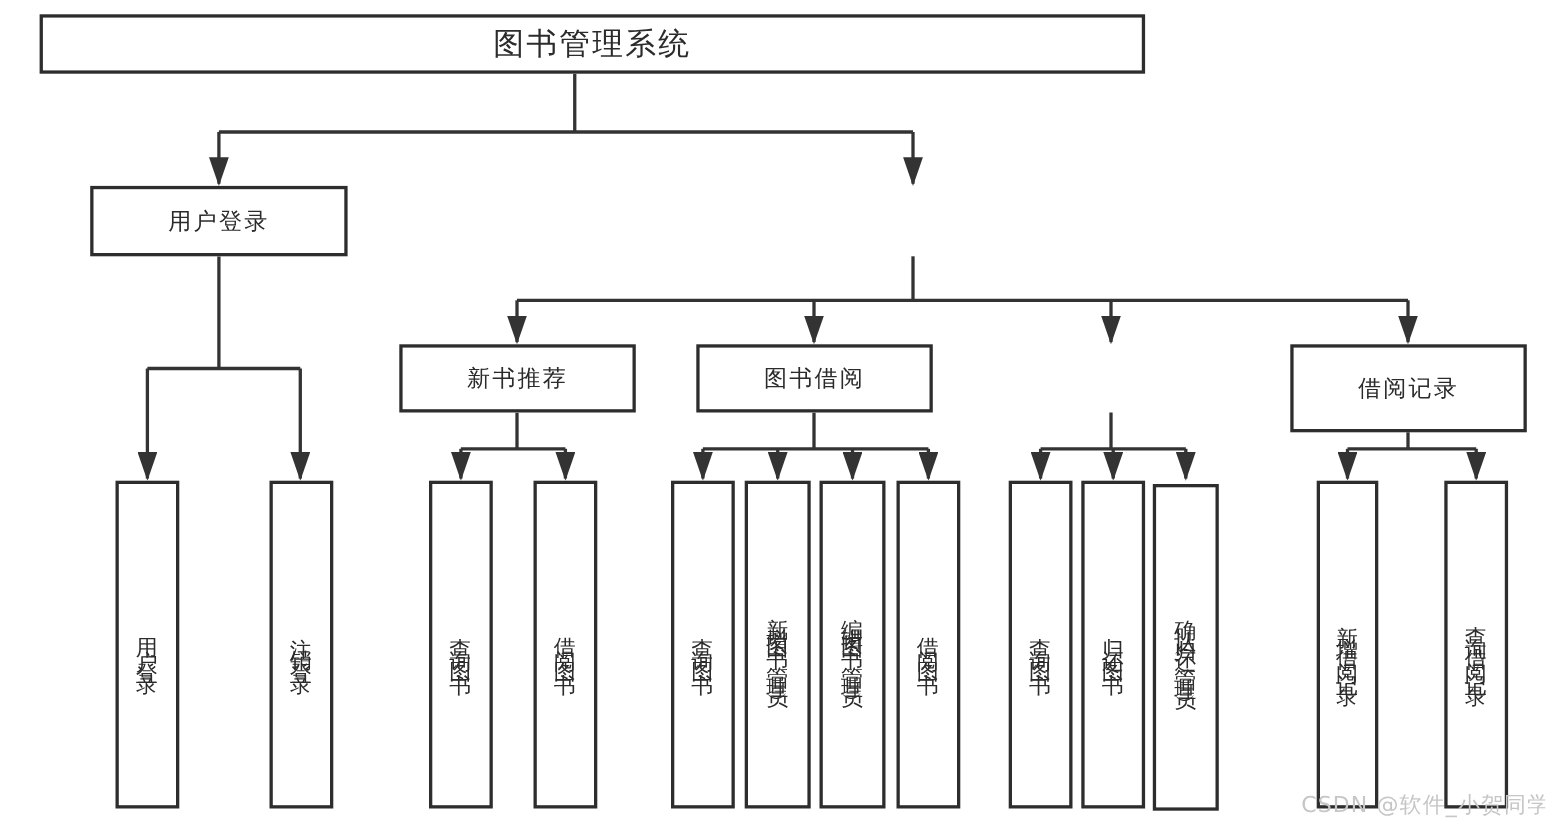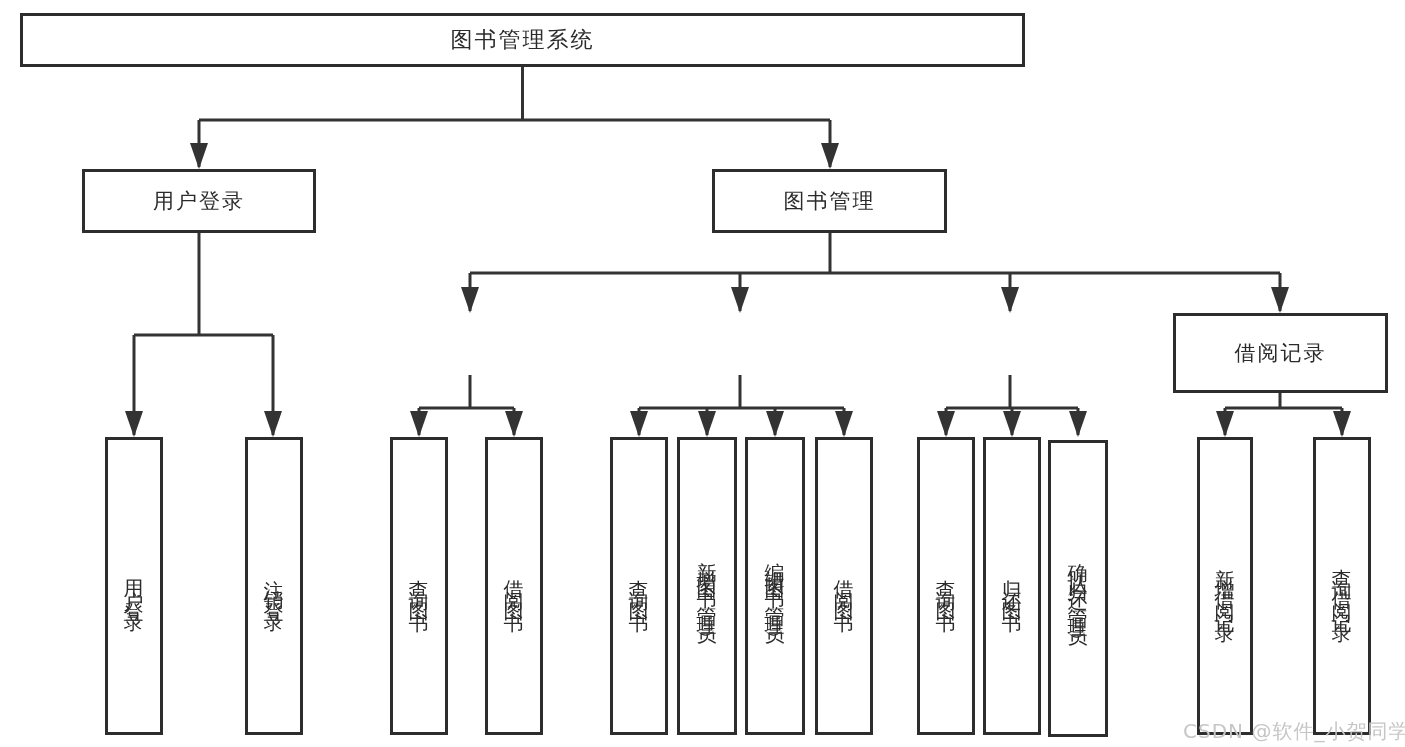--- a/index.html
+++ b/index.html
@@ -13,21 +13,21 @@
   #wires{position:absolute;left:0;top:0;width:1405px;height:747px;}
   .node{
     position:absolute;
     box-sizing:border-box;
     background:#ffffff;
     border:3px solid #2d2d2d;
     display:flex;align-items:center;justify-content:center;
     color:#2b2b2b;
   }
   .hnode{font-size:21px;letter-spacing:2px;}
-  .root{font-size:22px;}
+  .root{font-size:28px;margin-left:16px;}
   .vnode{
     writing-mode:vertical-rl;
     font-size:20px;
     letter-spacing:11px;
     line-height:1;
   }
   .vnode span{display:block;}
   .watermark{
     position:absolute;
     left:1183px;top:718px;
@@ -93,24 +93,27 @@
     </g>
   </svg>
 
   <div class="node hnode root" style="left:20px;top:13px;width:1005px;height:54px;">
     <span>图书管理系统</span>
   </div>
 
   <div class="node hnode" style="left:82px;top:169px;width:234px;height:64px;">
     <span>用户登录</span>
   </div>
-  <div class="node hnode" style="left:712px;top:169px;width:235px;height:64px;">
-    <span>图书管理</span>
+
+  <div class="node hnode" style="left:363px;top:313px;width:215px;height:62px;">
+    <span>新书推荐</span>
   </div>
-
+  <div class="node hnode" style="left:633px;top:313px;width:215px;height:62px;">
+    <span>图书借阅</span>
+  </div>
   <div class="node hnode" style="left:1173px;top:313px;width:215px;height:80px;">
     <span>借阅记录</span>
   </div>
 
   <div class="node vnode" style="left:105px;top:437px;width:58px;height:298px;">
     <span>用户登录</span>
   </div>
   <div class="node vnode" style="left:245px;top:437px;width:58px;height:298px;">
     <span>注销登录</span>
   </div>

